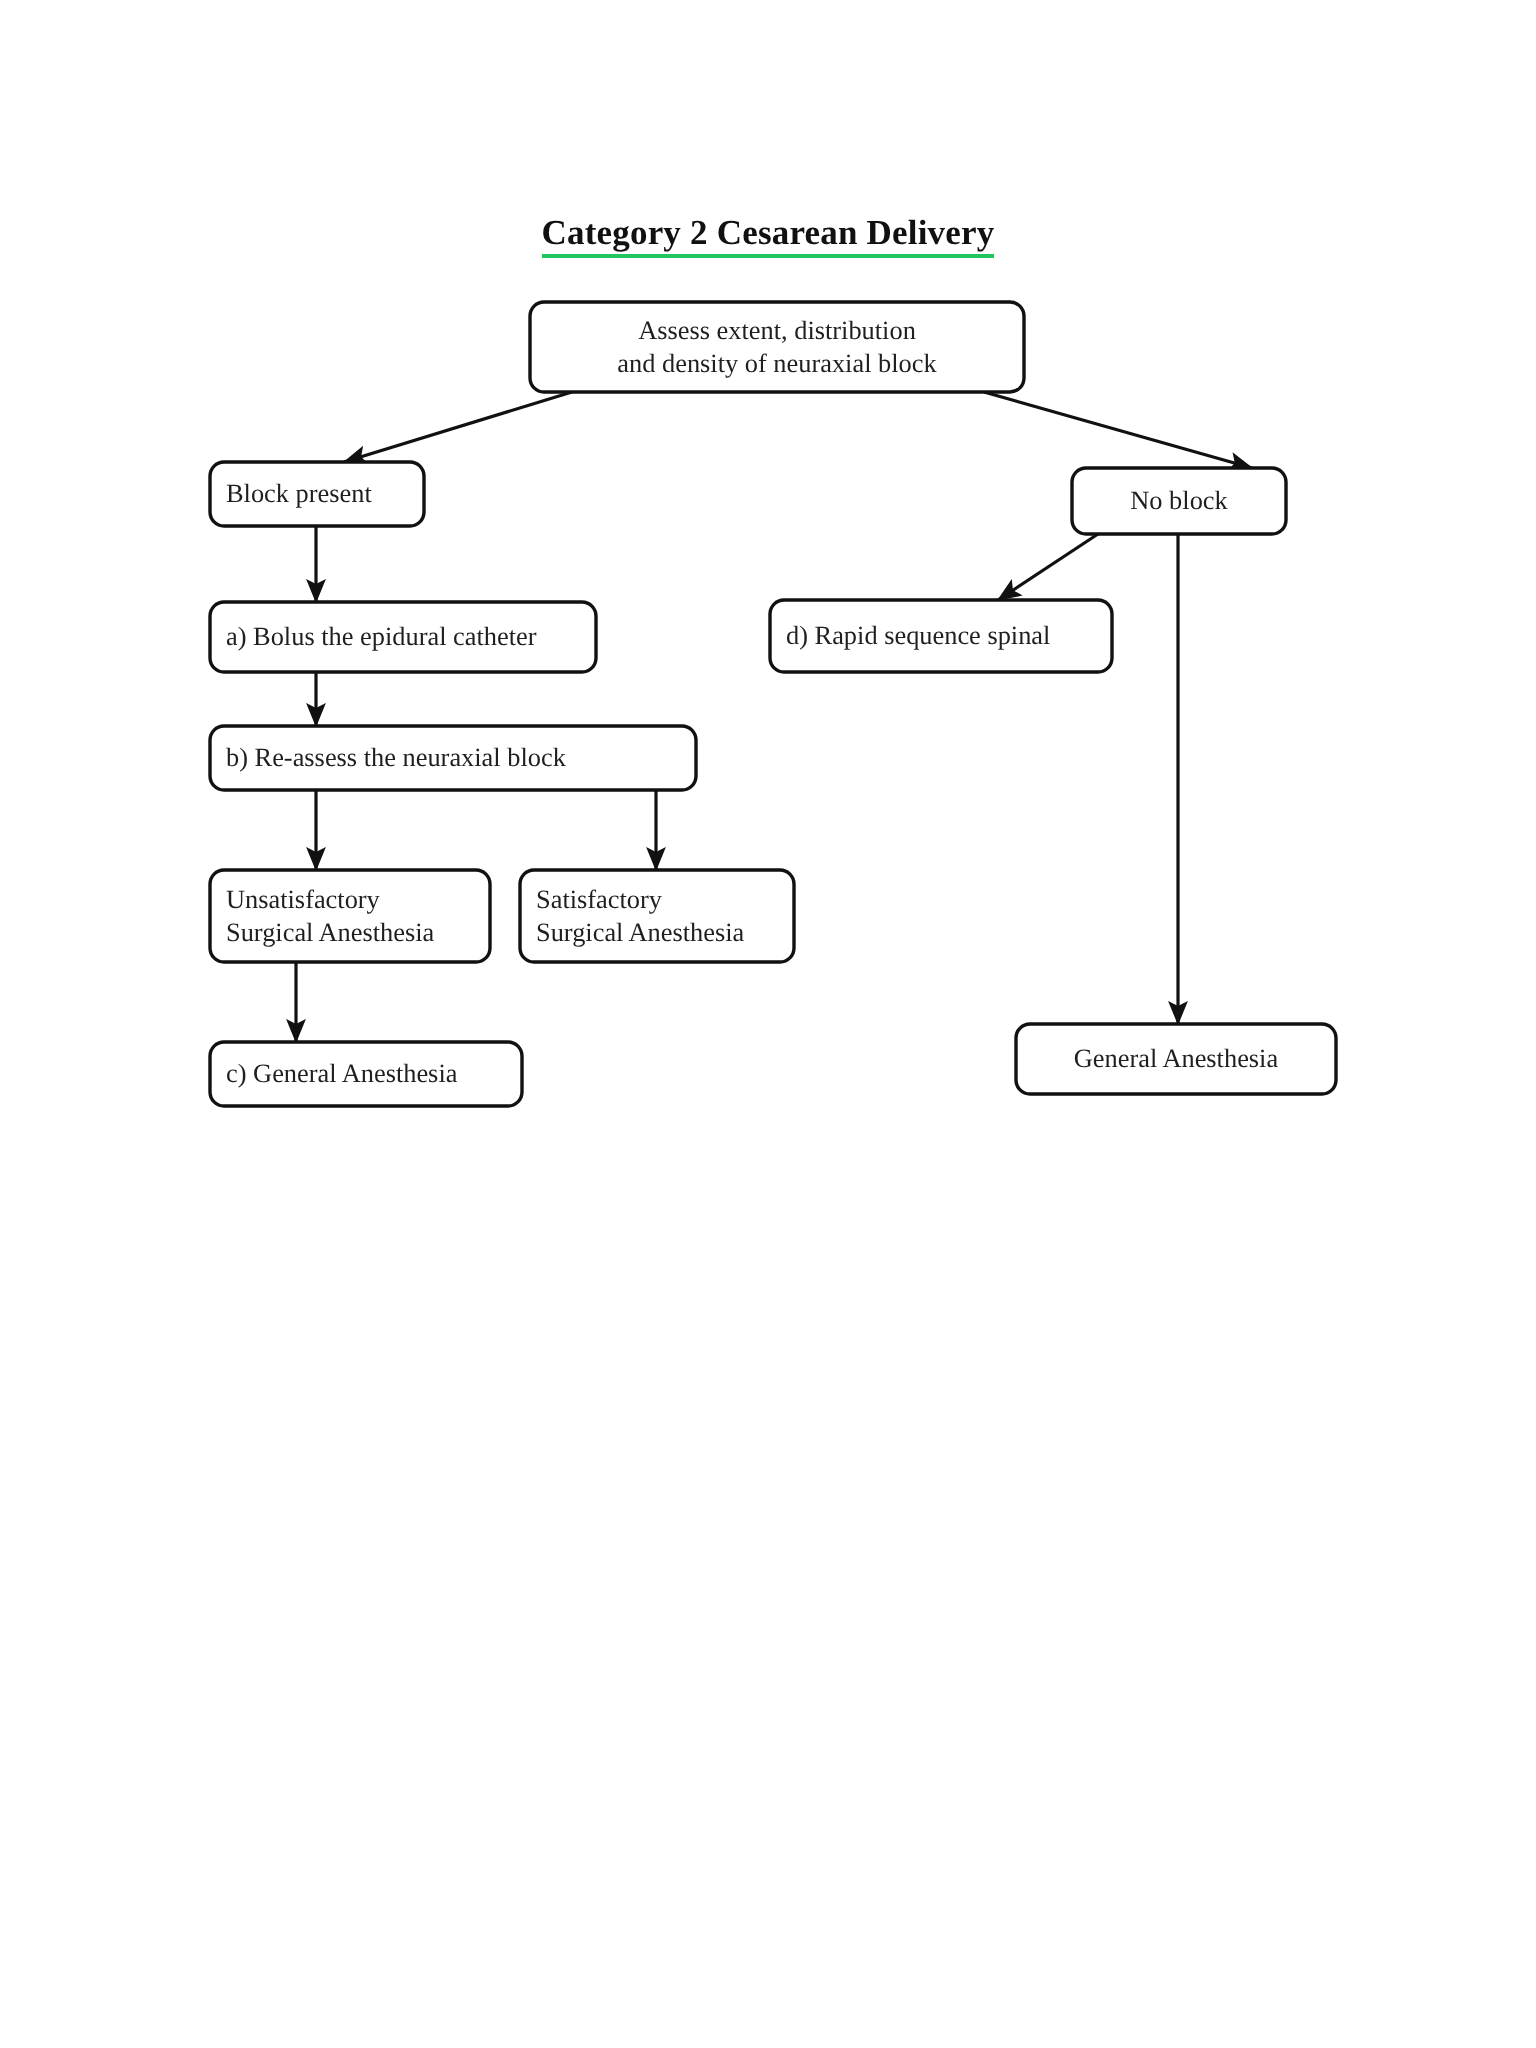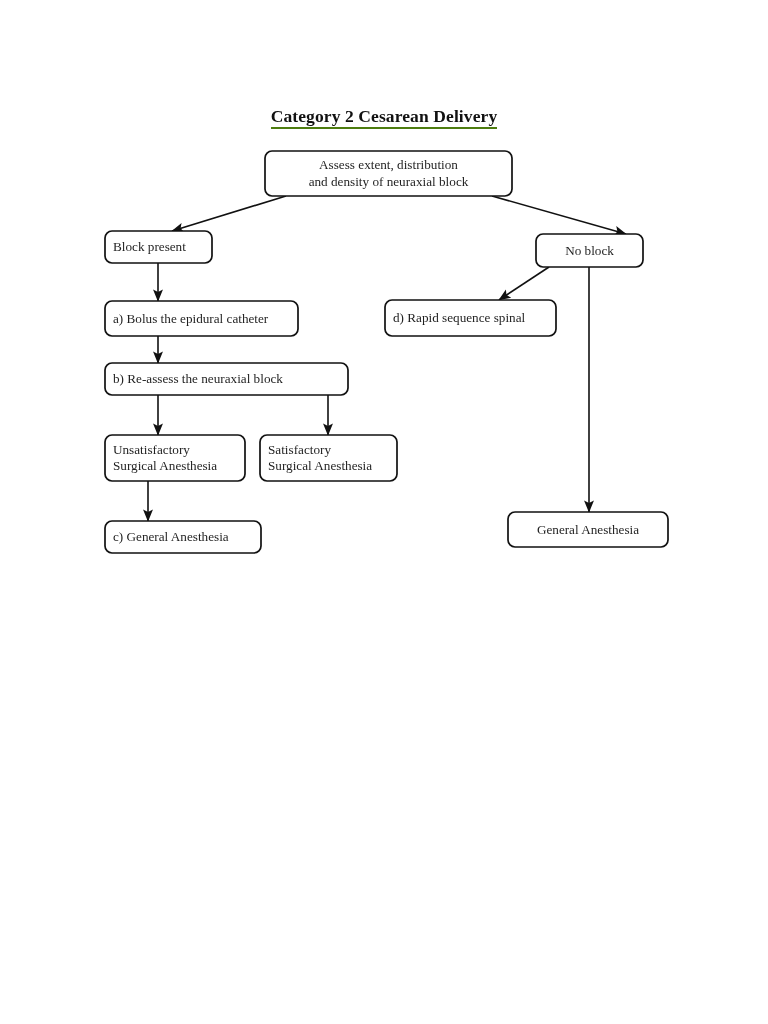--- a/index.html
+++ b/index.html
@@ -26,21 +26,21 @@
     left: 0;
     top: 106px;
     width: 768px;
     text-align: center;
     font-size: 17.5px;
     font-weight: bold;
     letter-spacing: 0.1px;
     color: #111111;
   }
   #chart-title span.t {
-    border-bottom: 2px solid #4d7c0f;
+    border-bottom: 2px solid #22c55e;
     padding-bottom: 1px;
   }
   svg#flow {
     position: absolute;
     left: 0;
     top: 0;
     width: 768px;
     height: 1024px;
   }
   .node-rect {

